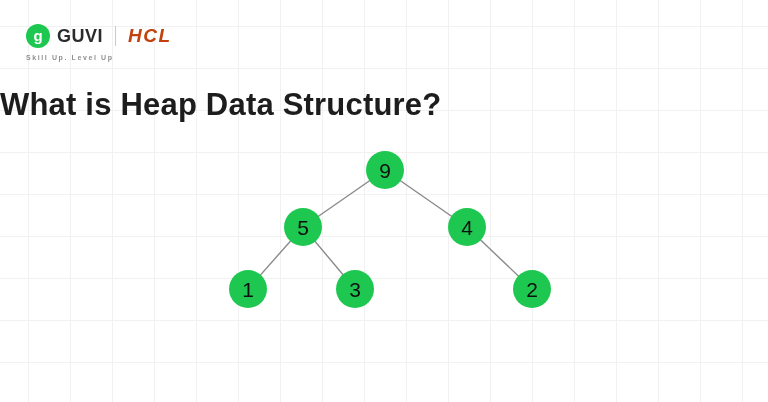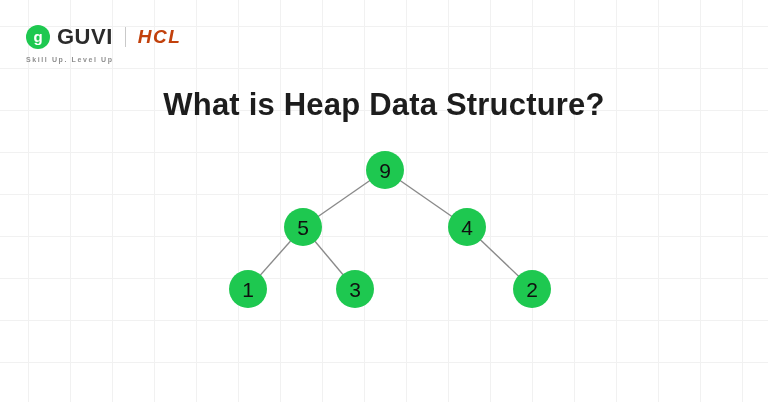--- a/index.html
+++ b/index.html
@@ -34,21 +34,21 @@
     color: #ffffff;
     display: flex;
     align-items: center;
     justify-content: center;
     font-weight: bold;
     font-size: 15px;
     line-height: 1;
     padding-bottom: 2px;
   }
   .guvi-word {
-    font-size: 22px;
+    font-size: 18px;
     font-weight: bold;
     letter-spacing: 0.5px;
     color: #2b2b2b;
   }
   .brand-sep {
     width: 1px;
     height: 20px;
     background: #c9c9c9;
     margin: 0 5px;
   }
@@ -66,21 +66,20 @@
     color: #8f8f8f;
     font-weight: bold;
   }
 
   
   .title {
     position: absolute;
     top: 87px;
     left: 0;
     width: 100%;
-    text-align: center;
     font-size: 31px;
     font-weight: 800;
     color: #1d1d1d;
     letter-spacing: 0.2px;
   }
 
   
   .tree-svg {
     position: absolute;
     top: 0;

